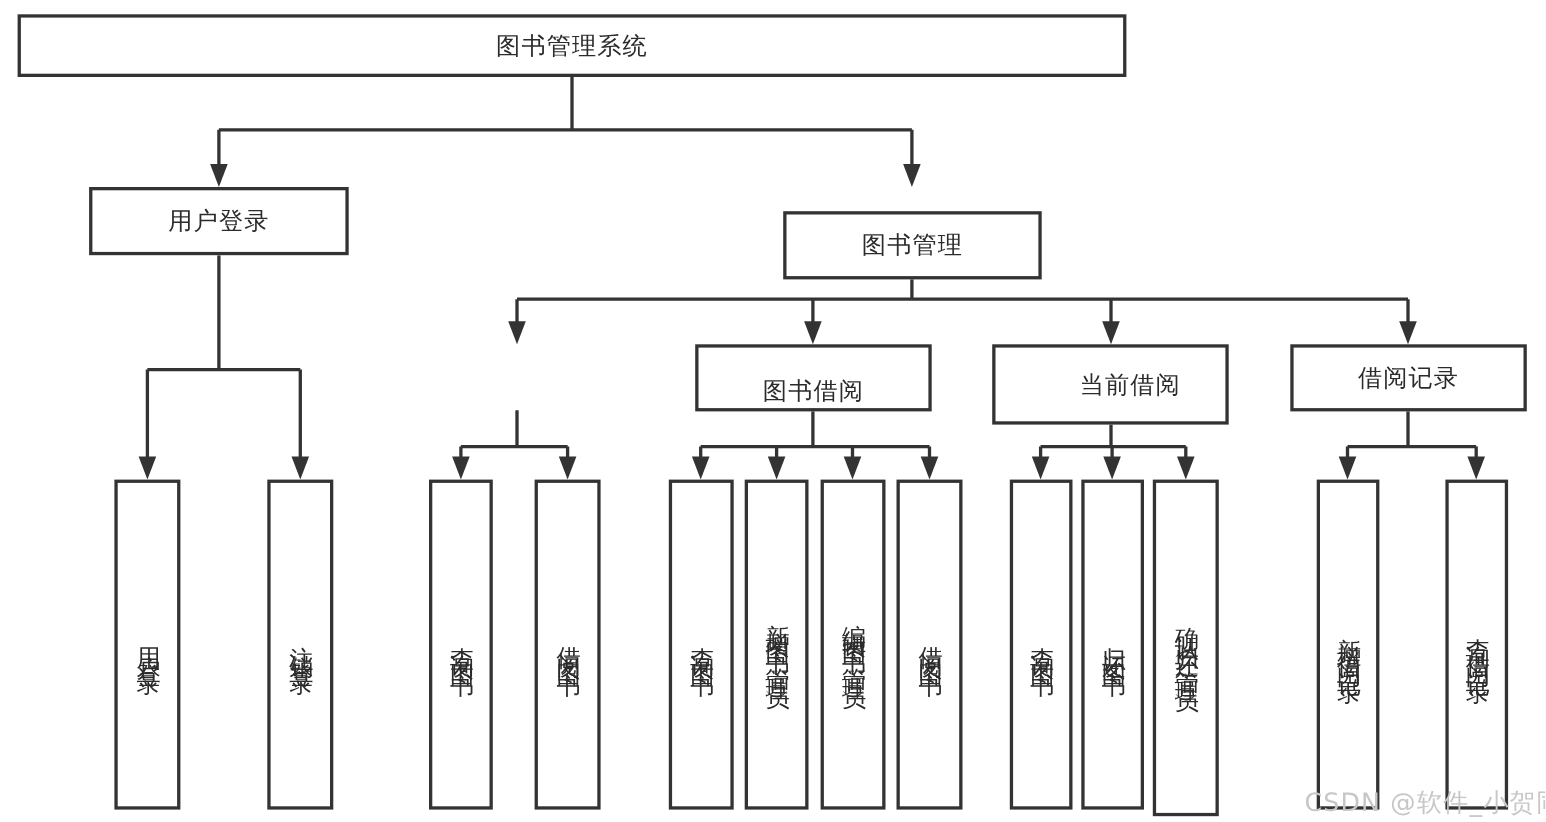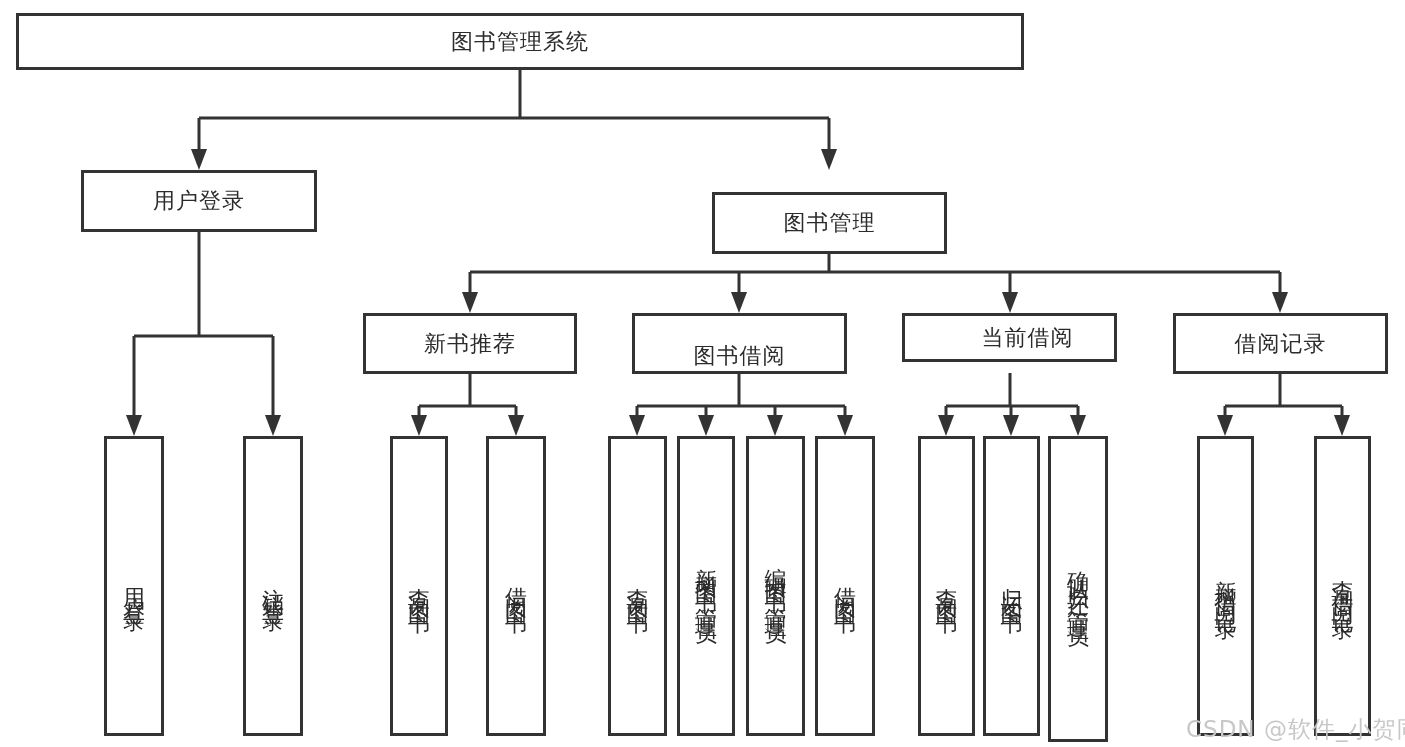--- a/index.html
+++ b/index.html
@@ -113,27 +113,24 @@
     <span>图书管理系统</span>
   </div>
 
   <div class="node" style="left:81px; top:170px; width:236px; height:62px;">
     <span>用户登录</span>
   </div>
   <div class="node" style="left:712px; top:170px; width:235px; height:62px;margin-top:22px;">
     <span>图书管理</span>
   </div>
 
-  <div class="node" style="left:363px; top:313px; width:214px; height:61px;">
-    <span>新书推荐</span>
-  </div>
   <div class="node" style="left:632px; top:313px; width:215px; height:61px;align-items:flex-end;">
     <span>图书借阅</span>
   </div>
-  <div class="node" style="left:902px; top:313px; width:215px; height:49px;padding-left:36px;">
+  <div class="node" style="left:902px; top:313px; width:215px; height:73px;padding-left:36px;">
     <span>当前借阅</span>
   </div>
   <div class="node" style="left:1173px; top:313px; width:215px; height:61px;">
     <span>借阅记录</span>
   </div>
 
   <div class="leaf" style="left:104px; top:436px; width:60px; height:300px;">
     <span class="vtext">用户登录</span>
   </div>
   <div class="leaf" style="left:243px; top:436px; width:60px; height:300px;">

